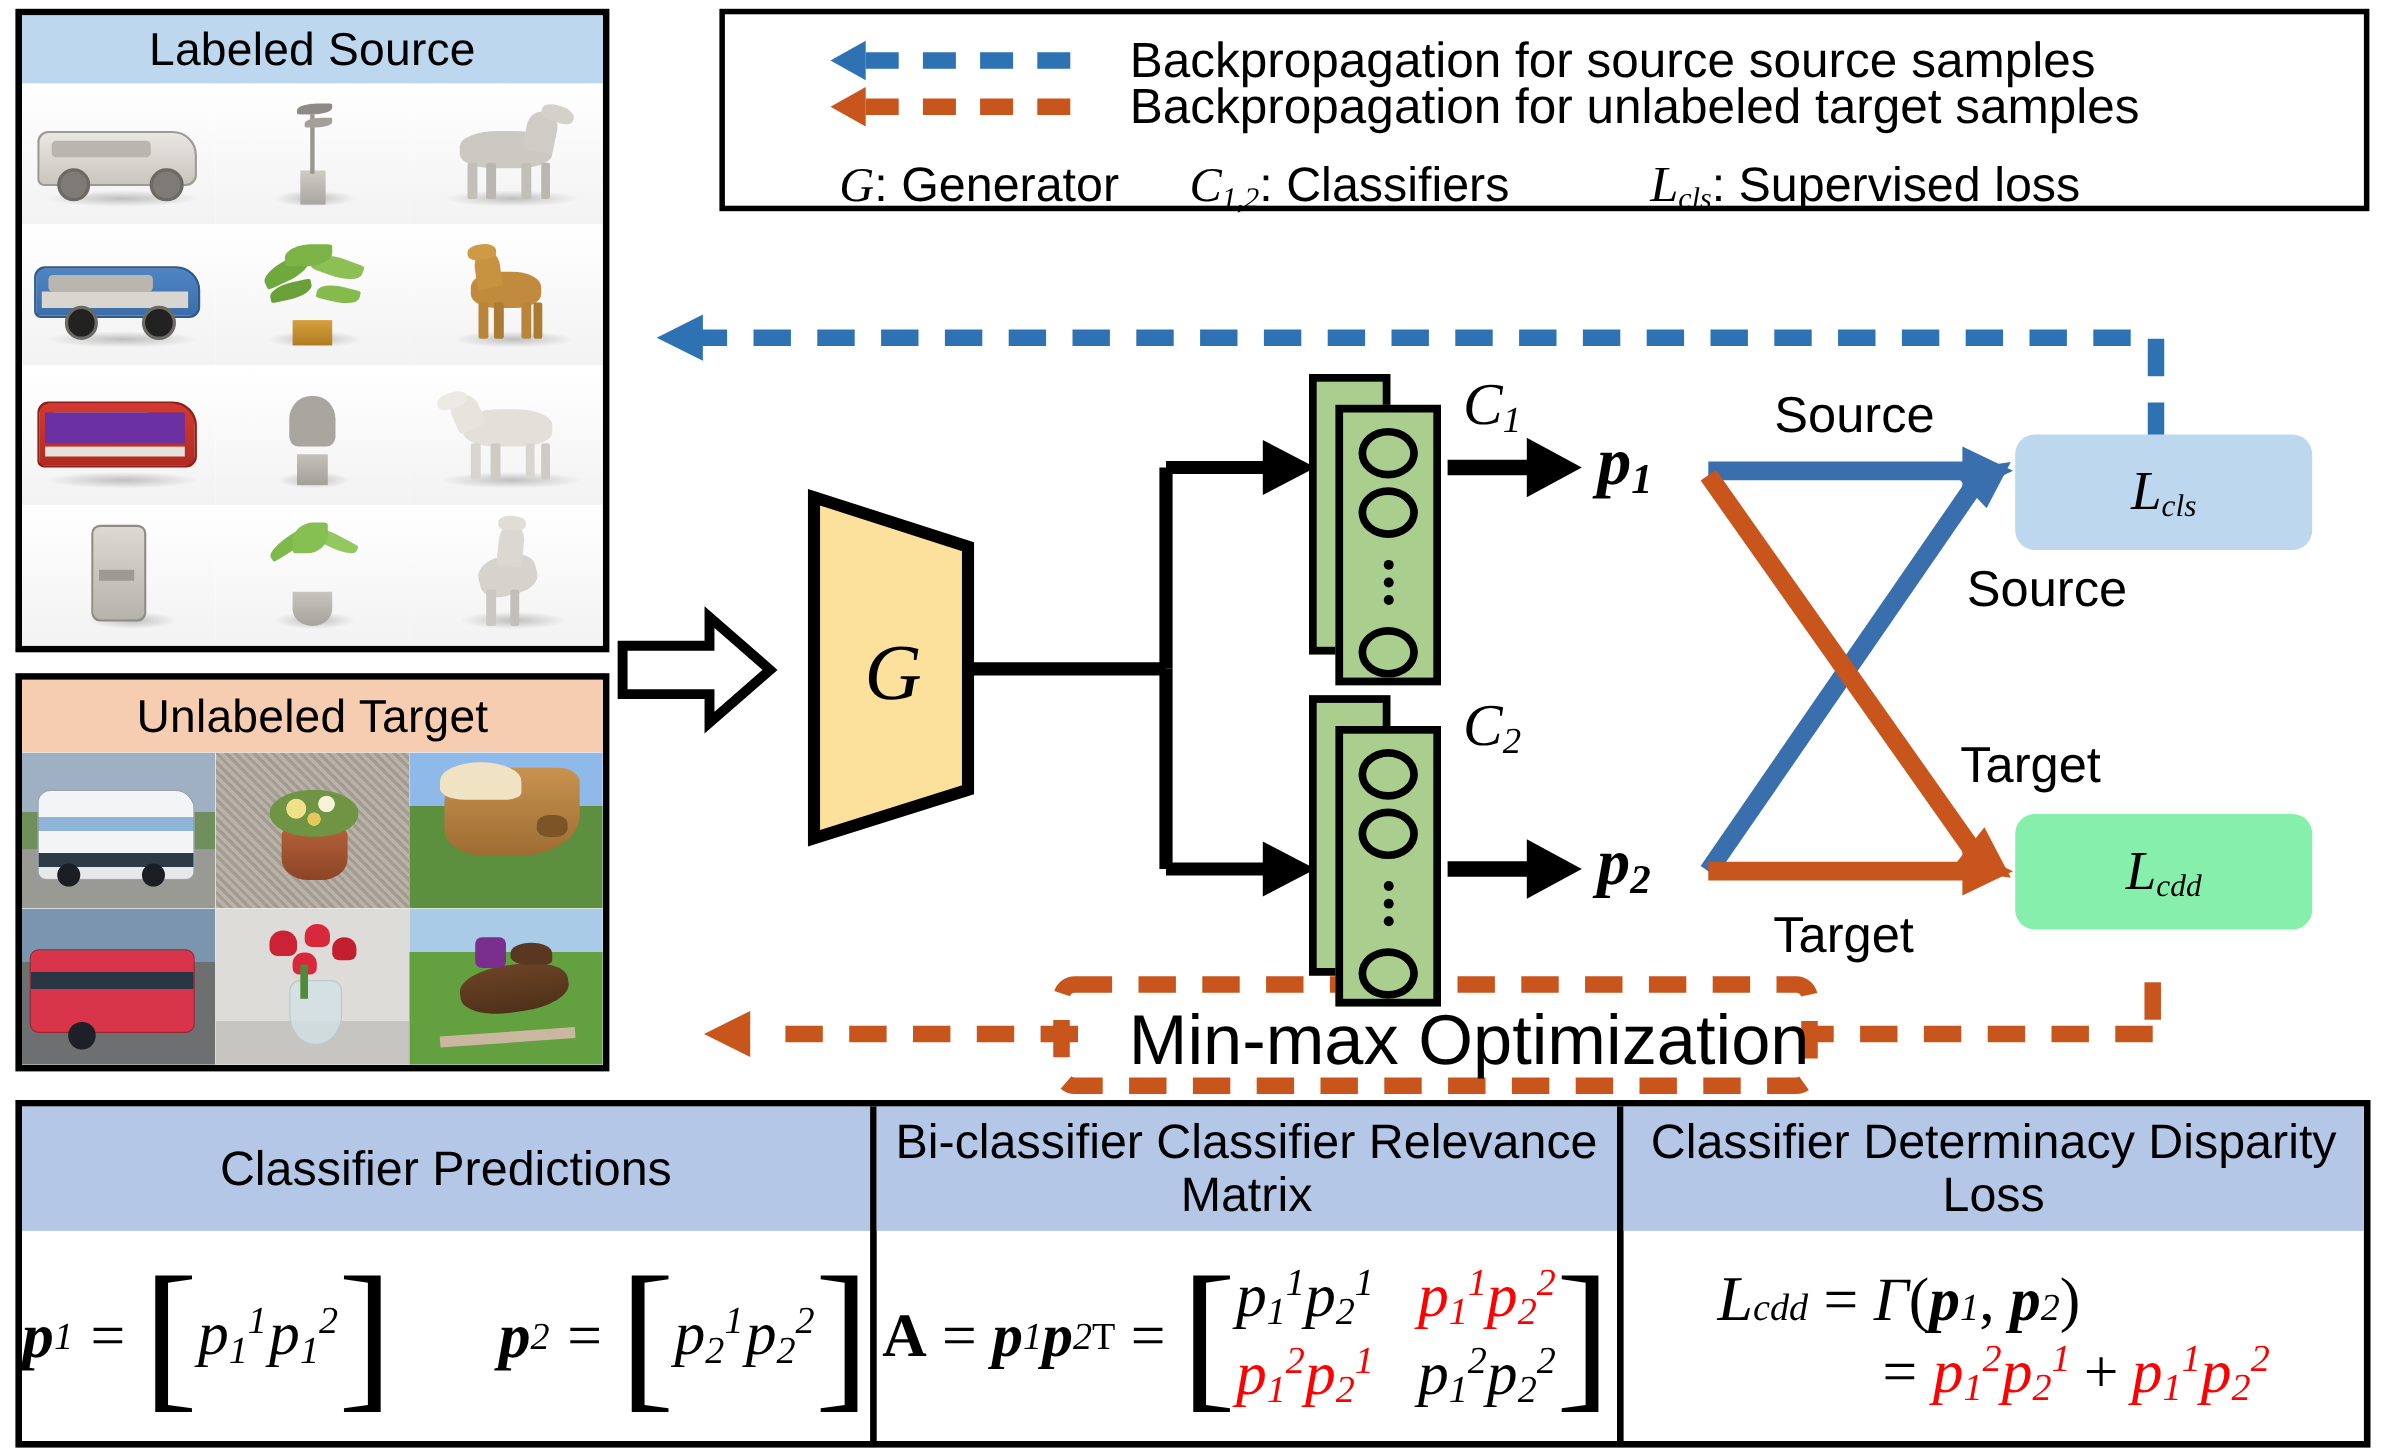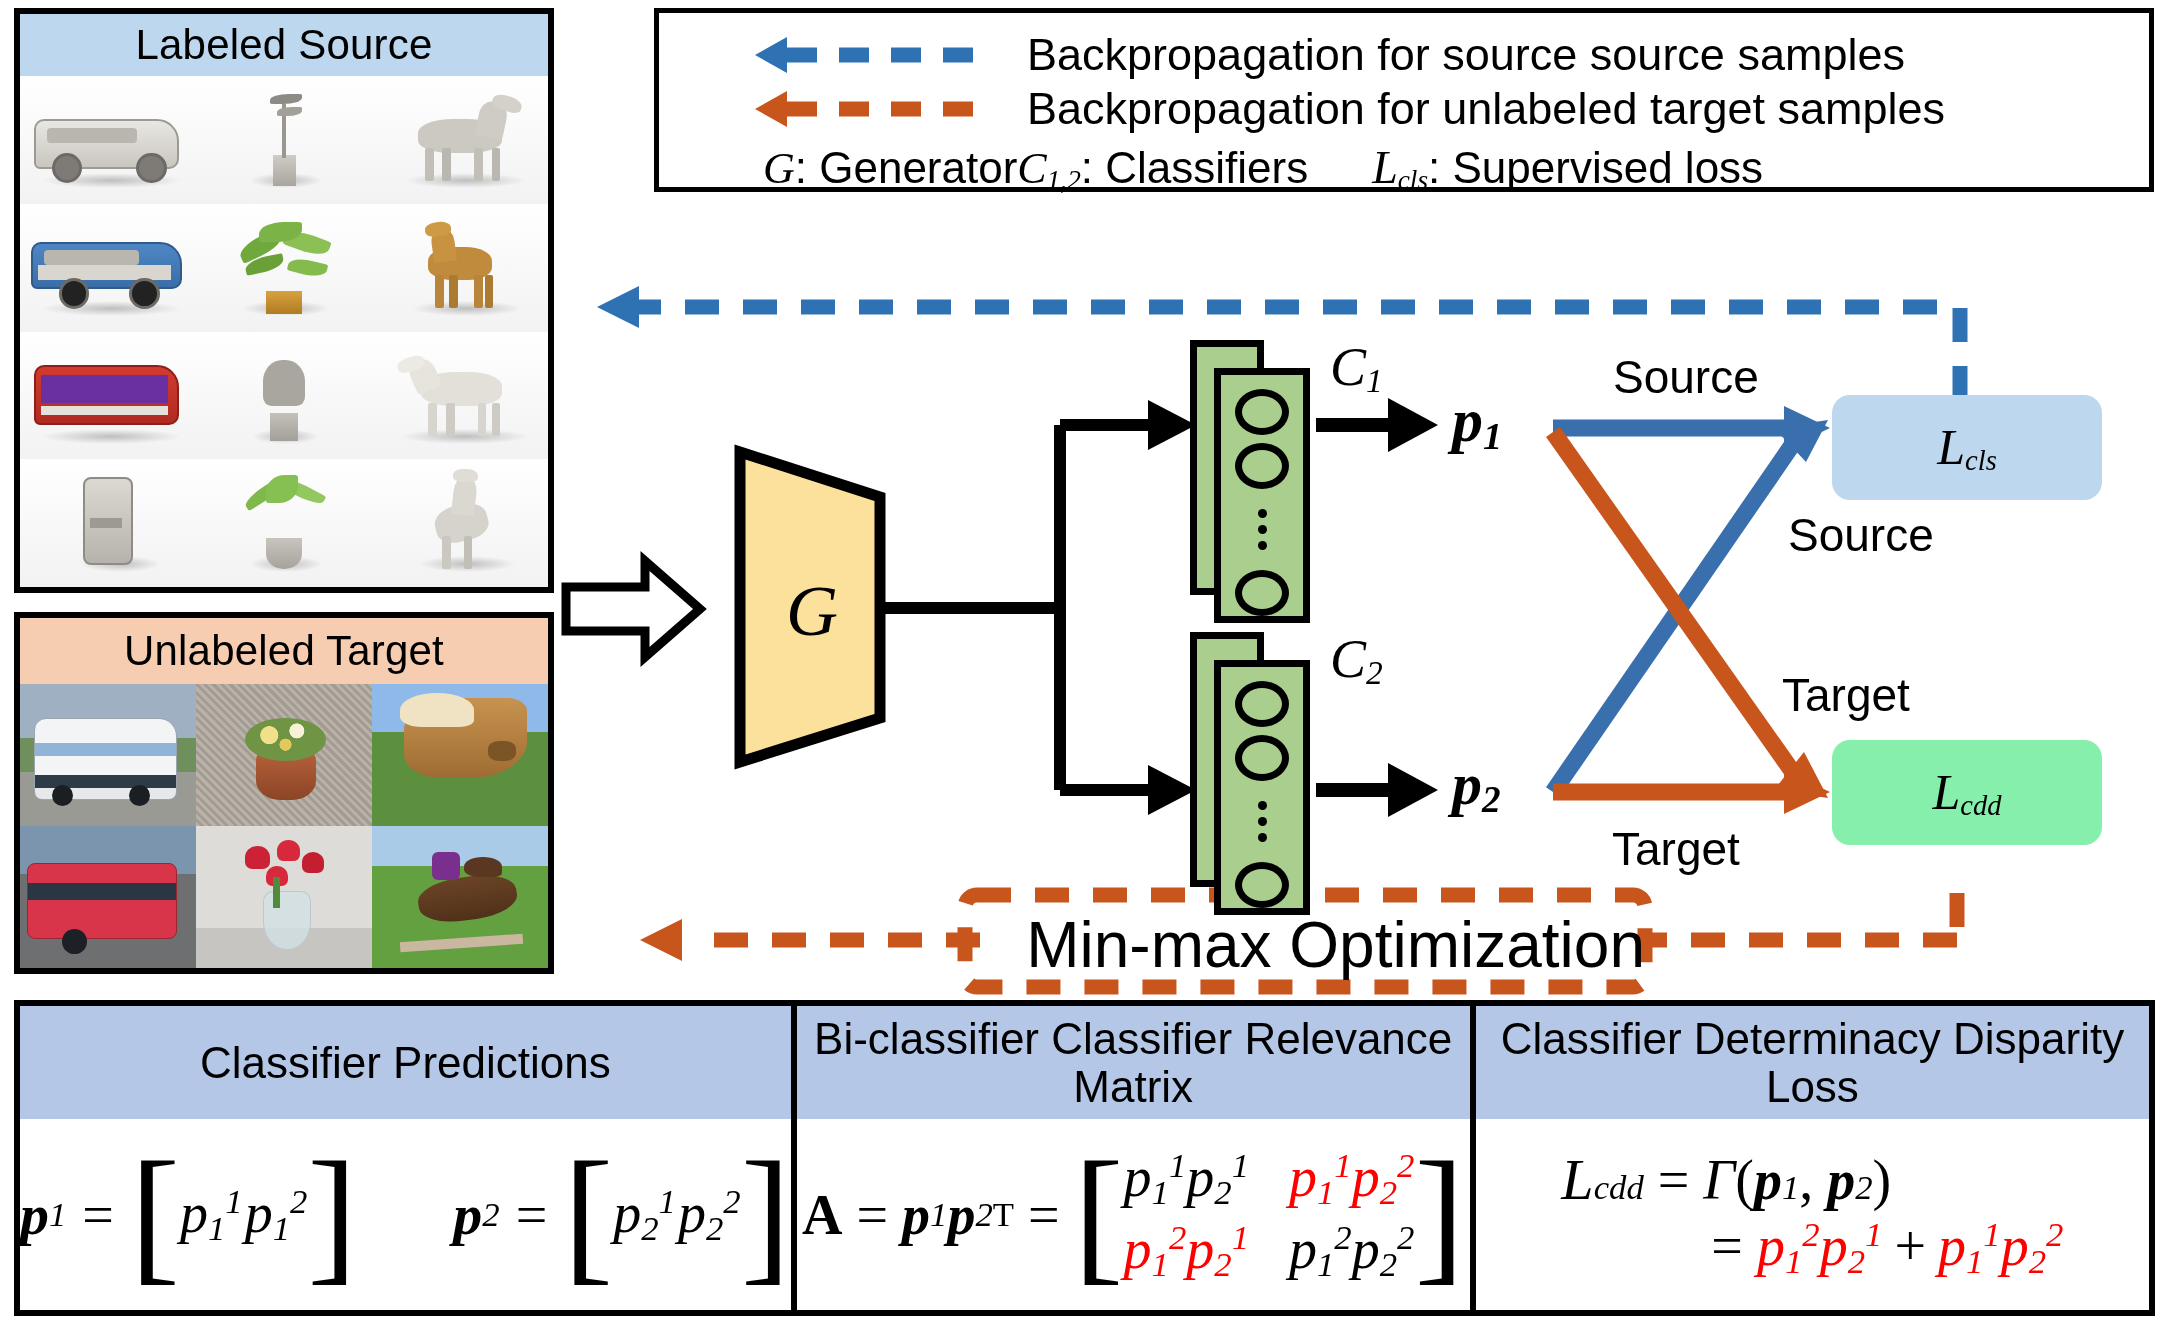--- a/index.html
+++ b/index.html
@@ -231,29 +231,29 @@
 <div class="abs panel" style="left:654px;top:8px;width:1500px;height:184px;border-width:5px;">
 
   <div class="legend-row" style="position:absolute;left:92px;top:16px;height:52px;">
     <svg width="230" height="52">
       <polygon points="4,26 36,8 36,44" fill="#2e72b4"></polygon>
       <line x1="36" y1="26" x2="225" y2="26" stroke="#2e72b4" stroke-width="15" stroke-dasharray="30 22"></line>
     </svg>
     <span class="blklbl" style="margin-left:46px;white-space:nowrap;font-size:45px;">Backpropagation for source source samples</span>
   </div>
 
-  <div class="legend-row" style="position:absolute;left:92px;top:70px;height:52px;">
+  <div class="legend-row" style="position:absolute;left:92px;top:58px;height:52px;">
     <svg width="230" height="52">
       <polygon points="4,26 36,8 36,44" fill="#c8551c"></polygon>
       <line x1="36" y1="26" x2="225" y2="26" stroke="#c8551c" stroke-width="15" stroke-dasharray="30 22"></line>
     </svg>
     <span class="blklbl" style="margin-left:46px;white-space:nowrap;font-size:45px;">Backpropagation for unlabeled target samples</span>
   </div>
 
-  <div style="position:absolute;left:104px;top:128px;display:flex;align-items:baseline;font-size:44px;">
+  <div style="position:absolute;left:104px;top:128px;display:flex;align-items:baseline;gap:64px;font-size:44px;">
     <span>
       <span class="mathi">G</span><span>: Generator</span>
     </span>
     <span>
       <span class="mathi">C</span><span class="sub mathi">1,2</span><span>: Classifiers</span>
     </span>
     <span style="margin-left:64px;">
       <span class="scriptL" style="font-size:46px;">L</span><span class="sub mathi">cls</span><span>: Supervised loss</span>
     </span>
   </div>

